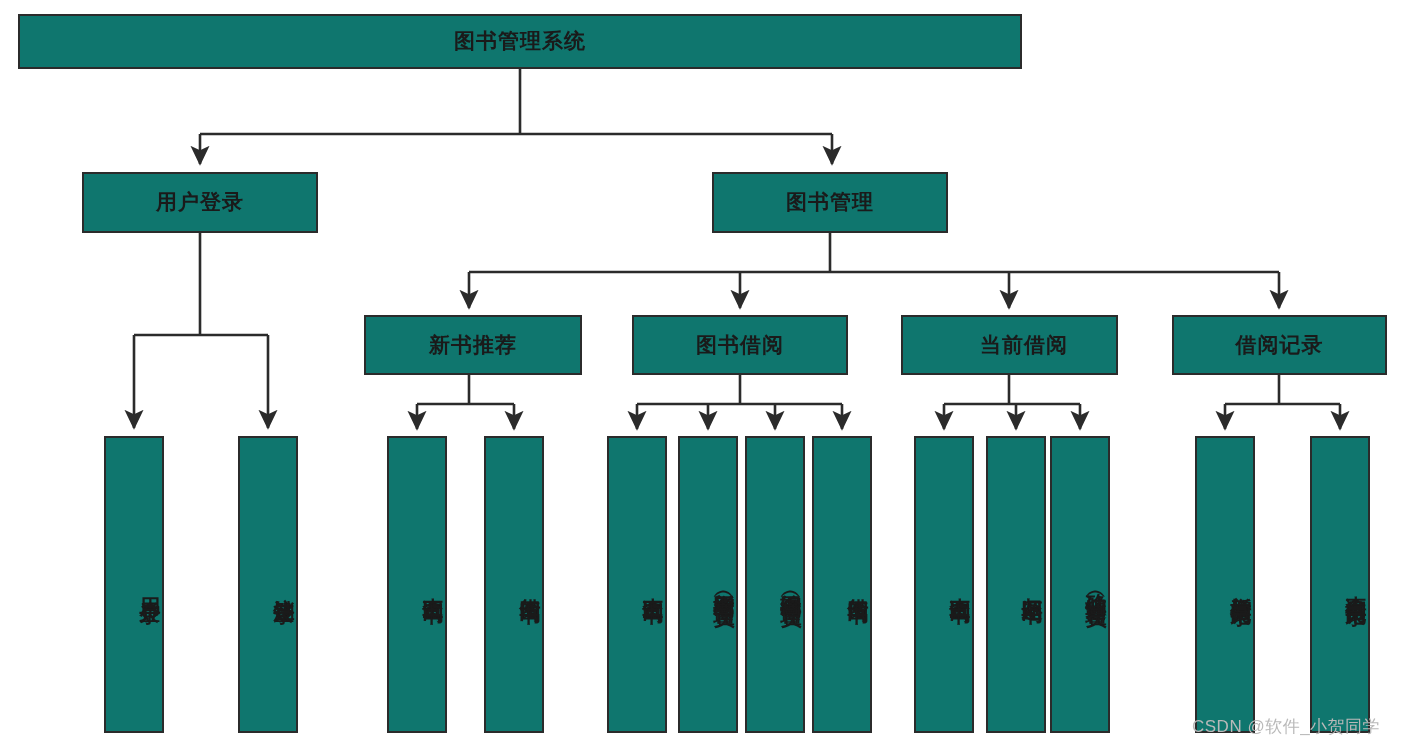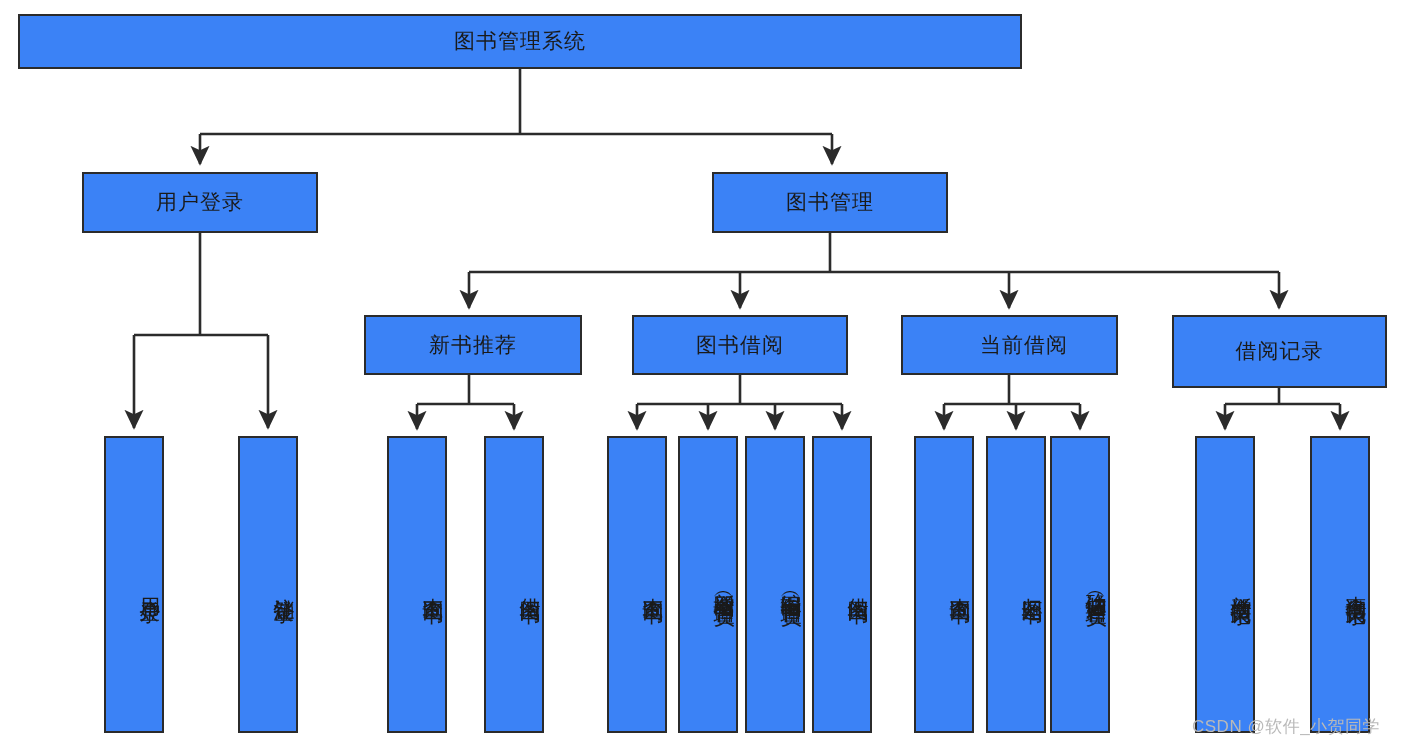--- a/index.html
+++ b/index.html
@@ -14,26 +14,27 @@
     position: relative;
     width: 1405px;
     height: 747px;
     background: #ffffff;
     overflow: hidden;
   }
   .node {
     position: absolute;
     box-sizing: border-box;
     border: 2.5px solid #2b2b2b;
-    background: #3b82f6;
+    background: #0f766e;
     display: flex;
     align-items: center;
     justify-content: center;
     color: #1a1a1a;
     line-height: 1.18;
+    font-weight: bold;
   }
   .node.horiz {
     font-size: 21px;
     letter-spacing: 1px;
   }
   .node.vert {
     writing-mode: vertical-rl;
     text-orientation: upright;
     font-size: 21px;
     padding-top: 6px;
@@ -131,21 +132,21 @@
 
   <div class="node horiz" style="left:364px; top:315px; width:218px; height:60px;">
     <span>新书推荐</span>
   </div>
   <div class="node horiz" style="left:632px; top:315px; width:216px; height:60px;align-items:center;">
     <span>图书借阅</span>
   </div>
   <div class="node horiz" style="left:901px; top:315px; width:217px; height:60px;padding-left:29px;">
     <span>当前借阅</span>
   </div>
-  <div class="node horiz" style="left:1172px; top:315px; width:215px; height:73px;">
+  <div class="node horiz" style="left:1172px; top:315px; width:215px; height:60px;">
     <span>借阅记录</span>
   </div>
 
   <div class="node vert" style="left:104px; top:436px; width:60px; height:297px;">
     <span class="vlabel">用户登录</span>
   </div>
   <div class="node vert" style="left:238px; top:436px; width:60px; height:297px;">
     <span class="vlabel">注销登录</span>
   </div>
 

